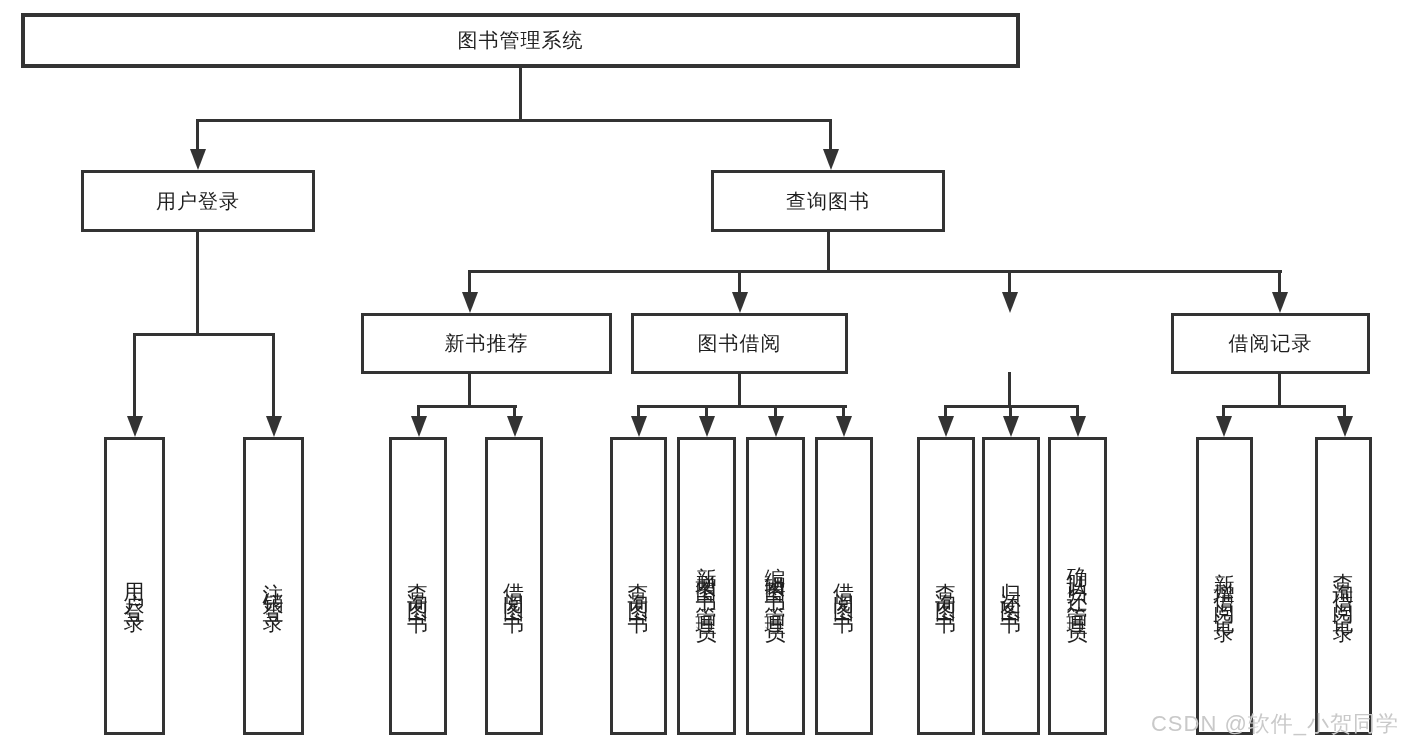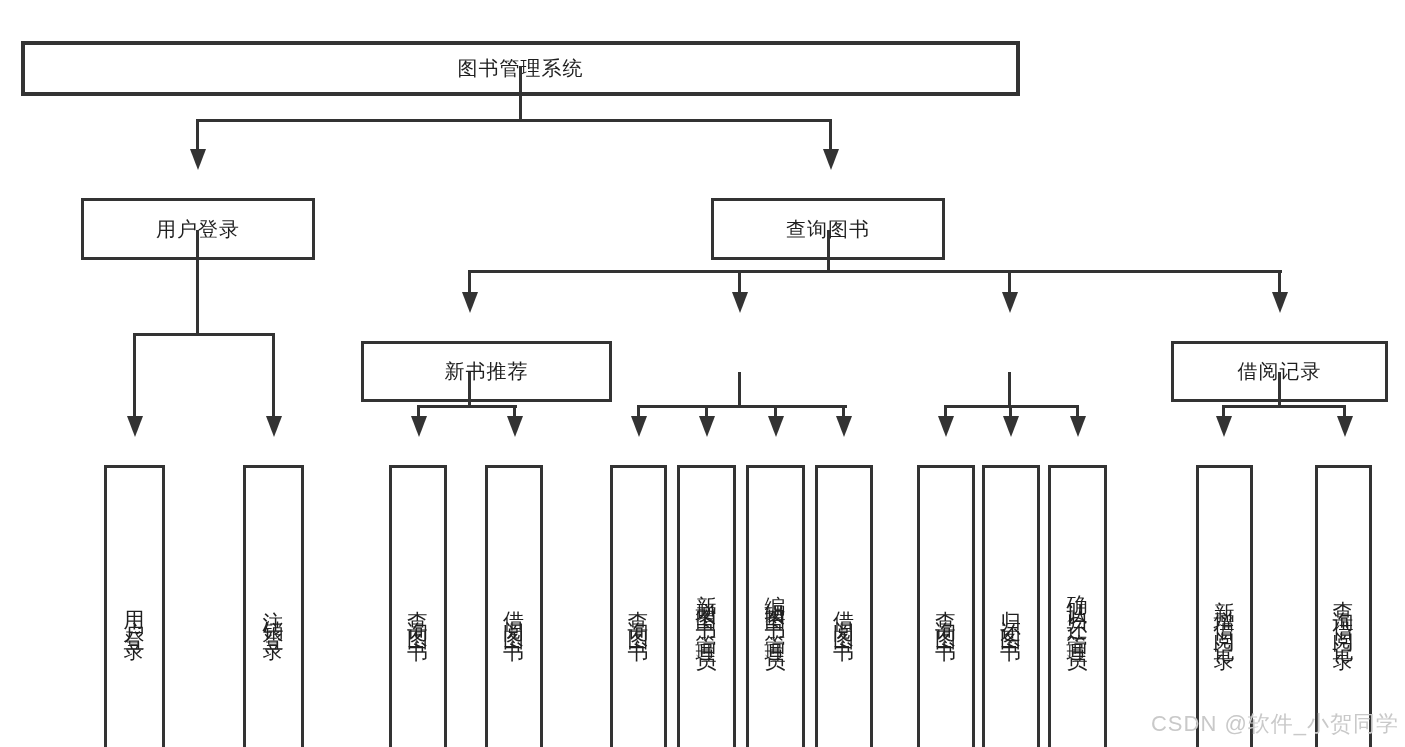--- a/index.html
+++ b/index.html
@@ -6,21 +6,21 @@
   html,body { background:#ffffff; }
   body {
     width:1405px; height:747px; position:relative; overflow:hidden;
     font-family:"Liberation Sans","DejaVu Sans",sans-serif;
     color:#1f1f1f;
   }
   .canvas { position:absolute; left:0; top:0; width:1405px; height:747px; background:#ffffff; }
 
   .box {
     position:absolute; background:#ffffff; border:3px solid #333333;
-    display:flex; align-items:center; justify-content:center;margin-top:28px;
+    display:flex; align-items:center; justify-content:center;
   }
   .root-box { border-width:4px; }
   .hlabel { font-size:20px; letter-spacing:1px; white-space:nowrap; }
 
   .leaf .vlabel {
     writing-mode:vertical-rl; text-orientation:mixed;
     font-size:21px; letter-spacing:10px; line-height:1;
     white-space:nowrap;
   }
   .leaf .vlabel.long { letter-spacing:8px; }
@@ -52,21 +52,24 @@
   <div class="box" style="left:81px; top:170px; width:234px; height:62px;">
     <span class="hlabel">用户登录</span>
   </div>
   <div class="box" style="left:711px; top:170px; width:234px; height:62px;">
     <span class="hlabel">查询图书</span>
   </div>
 
   <div class="box" style="left:361px; top:313px; width:251px; height:61px;">
     <span class="hlabel">新书推荐</span>
   </div>
-  <div class="box" style="left:1171px; top:313px; width:217px; height:61px;">
+  <div class="box" style="left:631px; top:313px; width:217px; height:61px;">
+    <span class="hlabel">图书借阅</span>
+  </div>
+  <div class="box" style="left:1171px; top:313px; width:199px; height:61px;">
     <span class="hlabel">借阅记录</span>
   </div>
 
   <div class="box leaf" style="left:104px; top:437px; width:61px; height:298px;">
     <span class="vlabel">用户登录</span>
   </div>
   <div class="box leaf" style="left:243px; top:437px; width:61px; height:298px;">
     <span class="vlabel">注销登录</span>
   </div>
 

